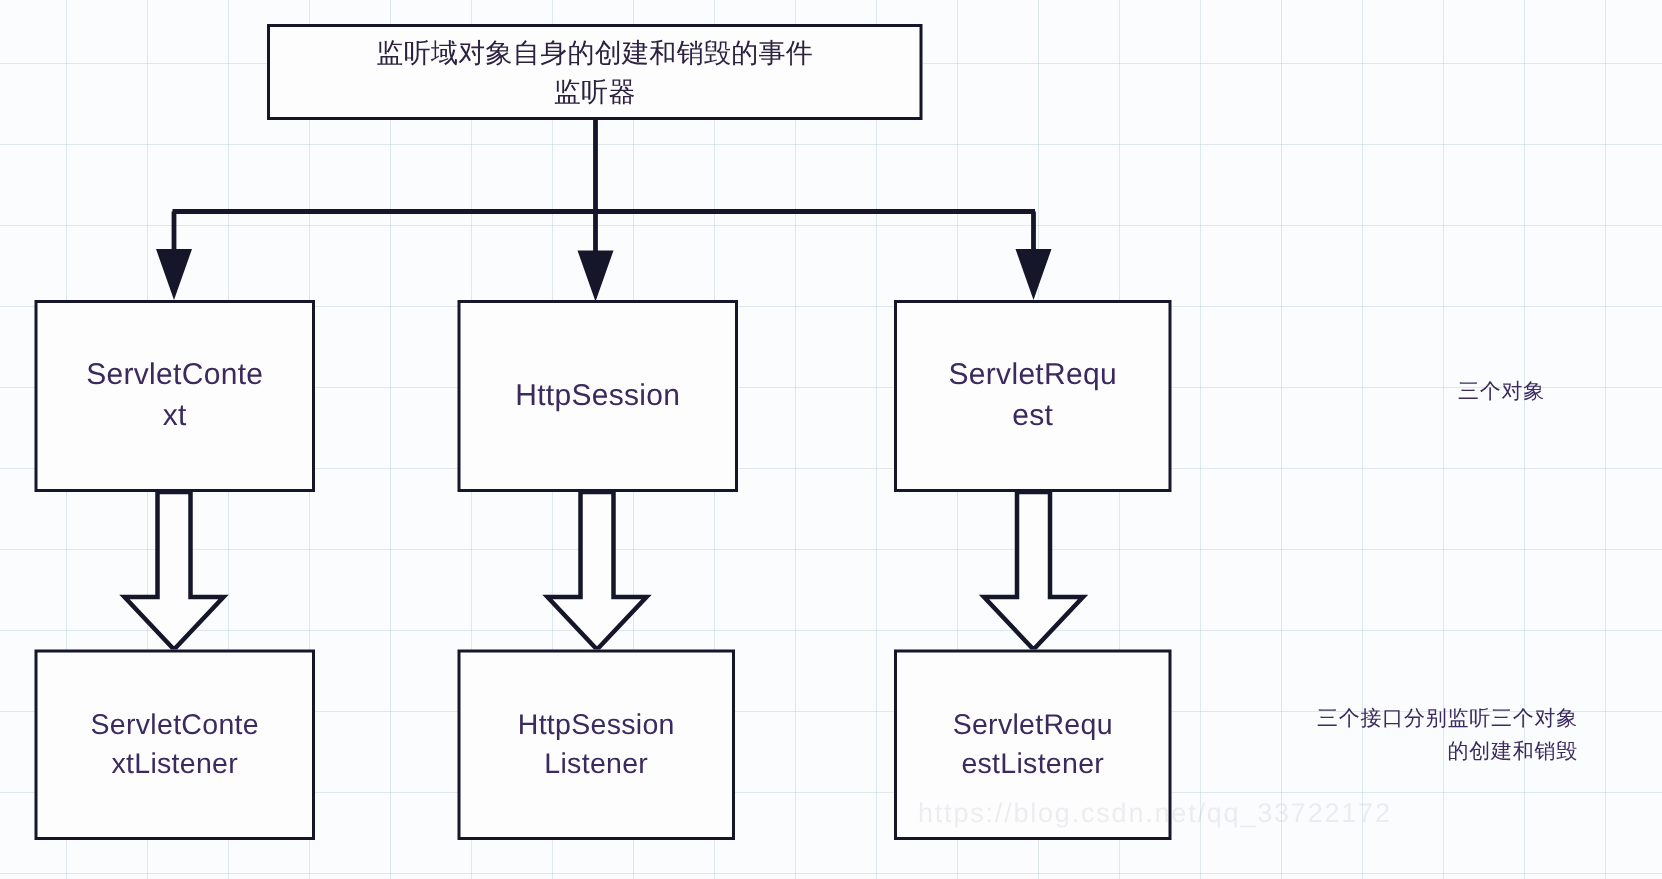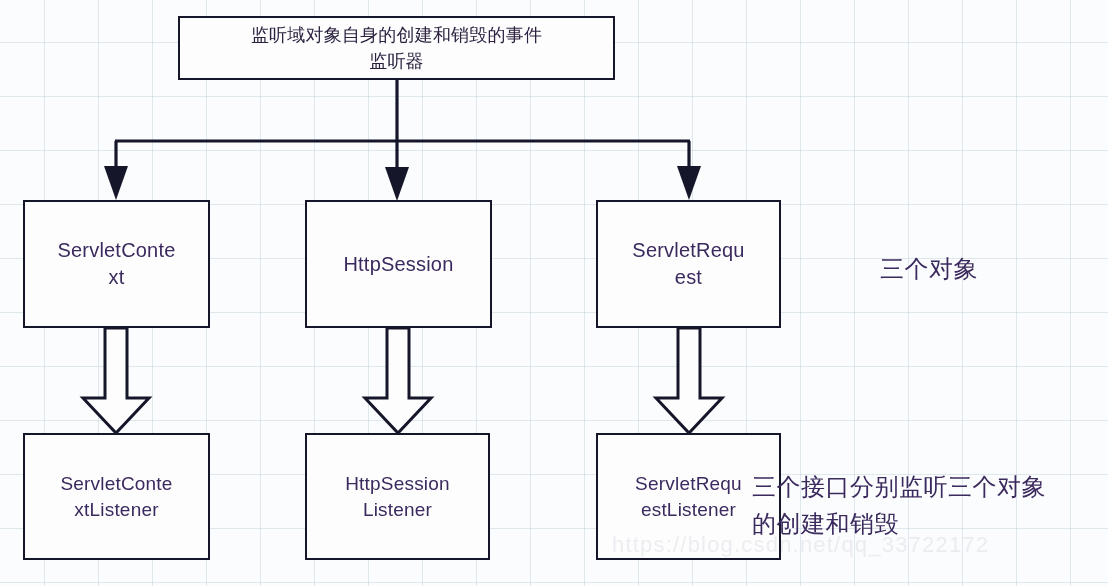--- a/index.html
+++ b/index.html
@@ -56,34 +56,34 @@
   #node-httpsession  { left: 305px; width: 187px; }
   #node-servletrequest { left: 596px; width: 185px; }
   .row-bottom { top: 433px; height: 127px; font-size: 19px; }
   #node-servletcontextlistener { left: 23px; width: 187px; }
   #node-httpsessionlistener  { left: 305px; width: 185px; }
   #node-servletrequestlistener { left: 596px; width: 185px; }
 
   .annotation {
     position: absolute;
     color: #3b2a5e;
-    font-size: 24px;
+    font-size: 14px;
     line-height: 1.55;
-    text-align: left;
+    text-align: right;
     white-space: pre-line;
     letter-spacing: 0.5px;
   }
   #annot-objects { left: 880px; top: 250px; width: 150px; }
   #annot-interfaces { left: 752px; top: 468px; width: 300px; }
 
   .watermark {
     position: absolute;
     left: 612px;
     top: 532px;
-    font-size: 22px;
+    font-size: 18px;
     color: rgba(120,130,150,0.13);
     letter-spacing: 1.2px;
     white-space: nowrap;
     font-family: "Liberation Sans", "DejaVu Sans", sans-serif;
   }
 </style>
 </head>
 <body>
 
 <div id="canvas">

